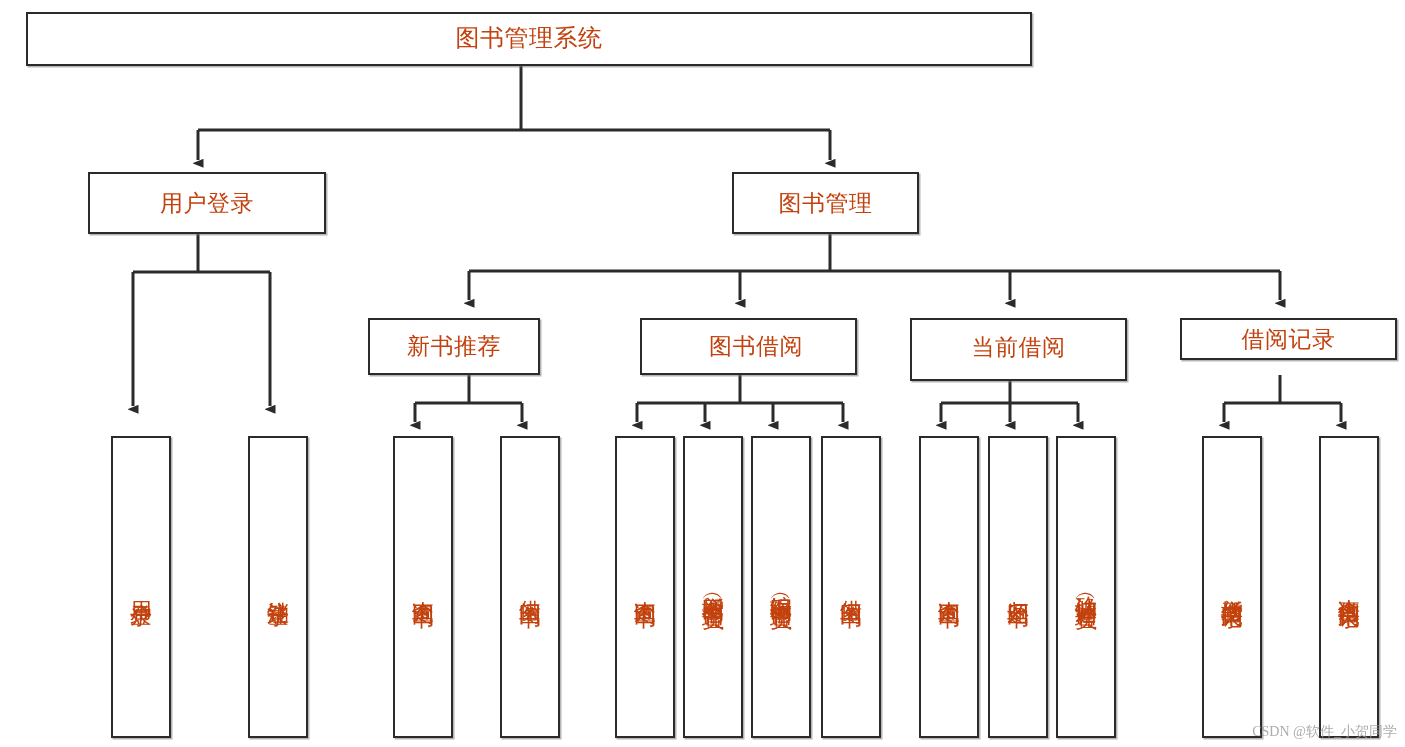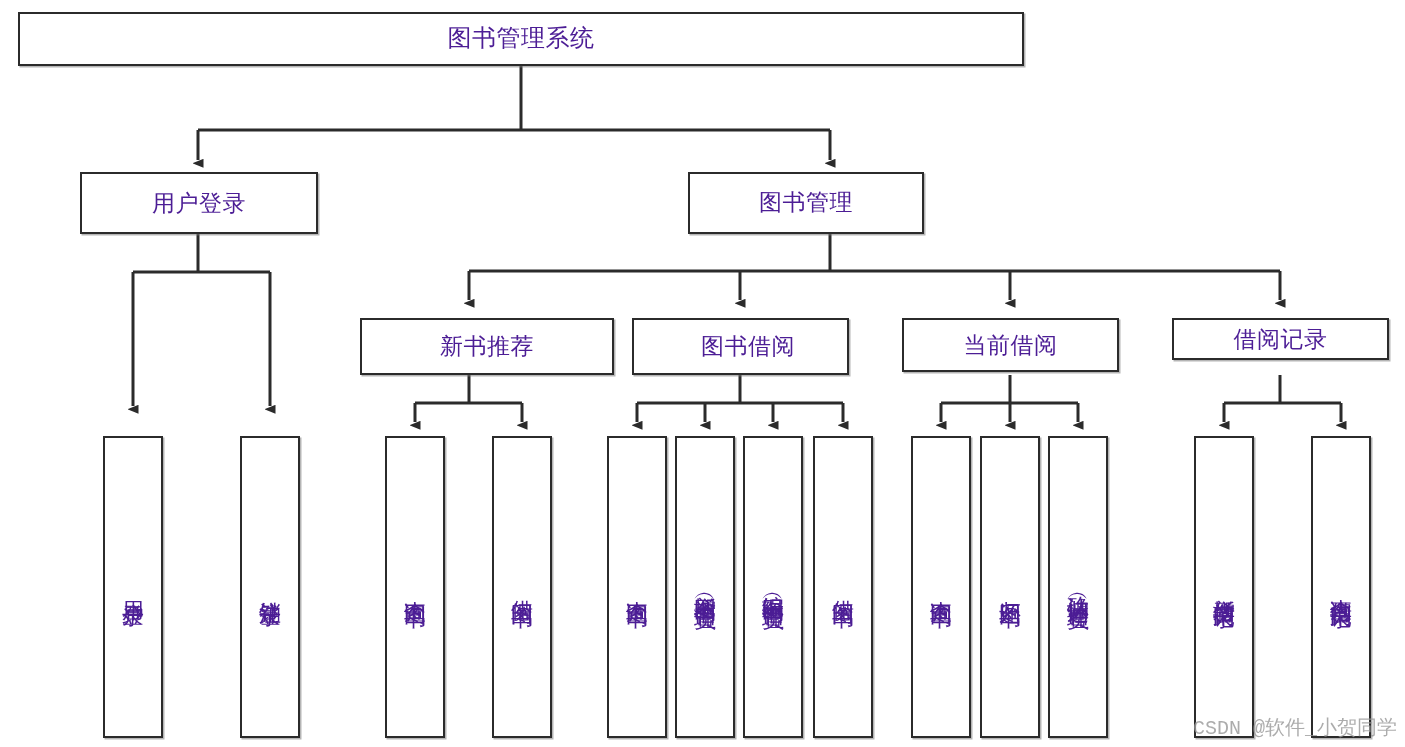--- a/index.html
+++ b/index.html
@@ -28,22 +28,23 @@
   }
   .node {
     position: absolute;
     box-sizing: border-box;
     background: #ffffff;
     border: 2.5px solid #2b2b2b;
     box-shadow: 1.5px 1.5px 0 rgba(120,120,120,0.55);
     display: flex;
     align-items: center;
     justify-content: center;
-    color: #4c1d95;
+    color: #c2410c;
     z-index: 2;
+    margin-left: 8px;
   }
   .node .label {
     display: block;
     text-align: center;
     line-height: 1.22;
     letter-spacing: 0.5px;
   }
   
   .node.h .label {
     font-size: 23px;
@@ -62,26 +63,26 @@
     text-orientation: upright;
     font-size: 22px;
     line-height: 1.28;
     letter-spacing: 2px;
     white-space: nowrap;
   }
   .watermark {
     position: absolute;
     right: 8px;
     bottom: 6px;
-    font-size: 20px;
+    font-size: 14px;
     color: #9a9a9a;
     opacity: 0.82;
     white-space: nowrap;
     z-index: 5;
-    font-family: Liberation Mono, monospace;
+    font-family: Liberation Serif, serif;
   }
 </style>
 </head>
 <body>
 
 <div id="canvas">
 
   <svg id="edges" viewBox="0 0 1405 747" xmlns="http://www.w3.org/2000/svg">
     <defs>
       <marker id="arrow" markerWidth="9" markerHeight="11" refX="1.2" refY="5.5" orient="auto" markerUnits="userSpaceOnUse">
@@ -138,33 +139,33 @@
   </svg>
 
   <div class="node h root" style="left:18px; top:12px; width:1006px; height:54px;">
     <span class="label">图书管理系统</span>
   </div>
 
   <div class="node h" style="left:80px; top:172px; width:238px; height:62px;">
     <span class="label">用户登录</span>
   </div>
 
-  <div class="node h" style="left:688px; top:172px; width:236px; height:62px;font-family:Liberation Serif, serif;">
+  <div class="node h" style="left:724px; top:172px; width:187px; height:62px;">
     <span class="label">图书管理</span>
   </div>
 
-  <div class="node h" style="left:360px; top:318px; width:254px; height:57px;">
+  <div class="node h" style="left:360px; top:318px; width:172px; height:57px;">
     <span class="label">新书推荐</span>
   </div>
 
   <div class="node h" style="left:632px; top:318px; width:217px; height:57px;padding-left:15px;">
     <span class="label">图书借阅</span>
   </div>
 
-  <div class="node h" style="left:902px; top:318px; width:217px; height:54px;">
+  <div class="node h" style="left:902px; top:318px; width:217px; height:63px;font-family:Liberation Mono, monospace;">
     <span class="label">当前借阅</span>
   </div>
 
   <div class="node h" style="left:1172px; top:318px; width:217px; height:42px;">
     <span class="label">借阅记录</span>
   </div>
 
   <div class="node v" style="left:103px; top:436px; width:60px; height:302px;">
     <span class="label">用户登录</span>
   </div>

